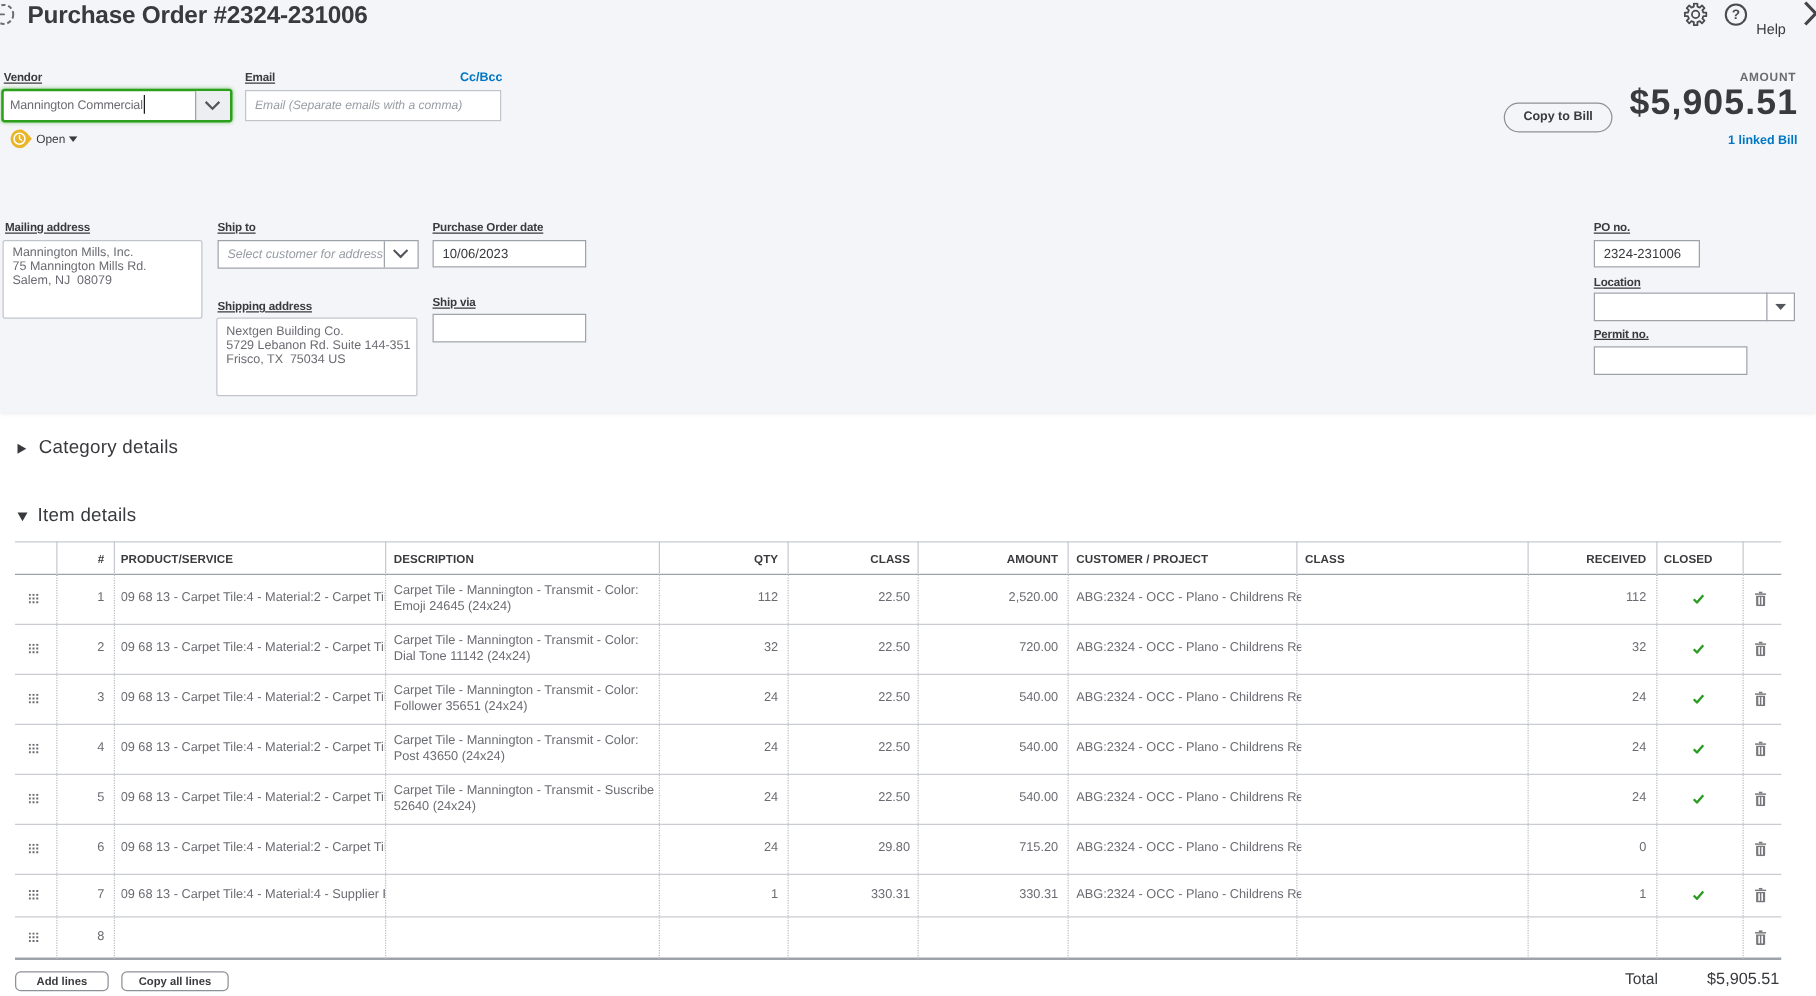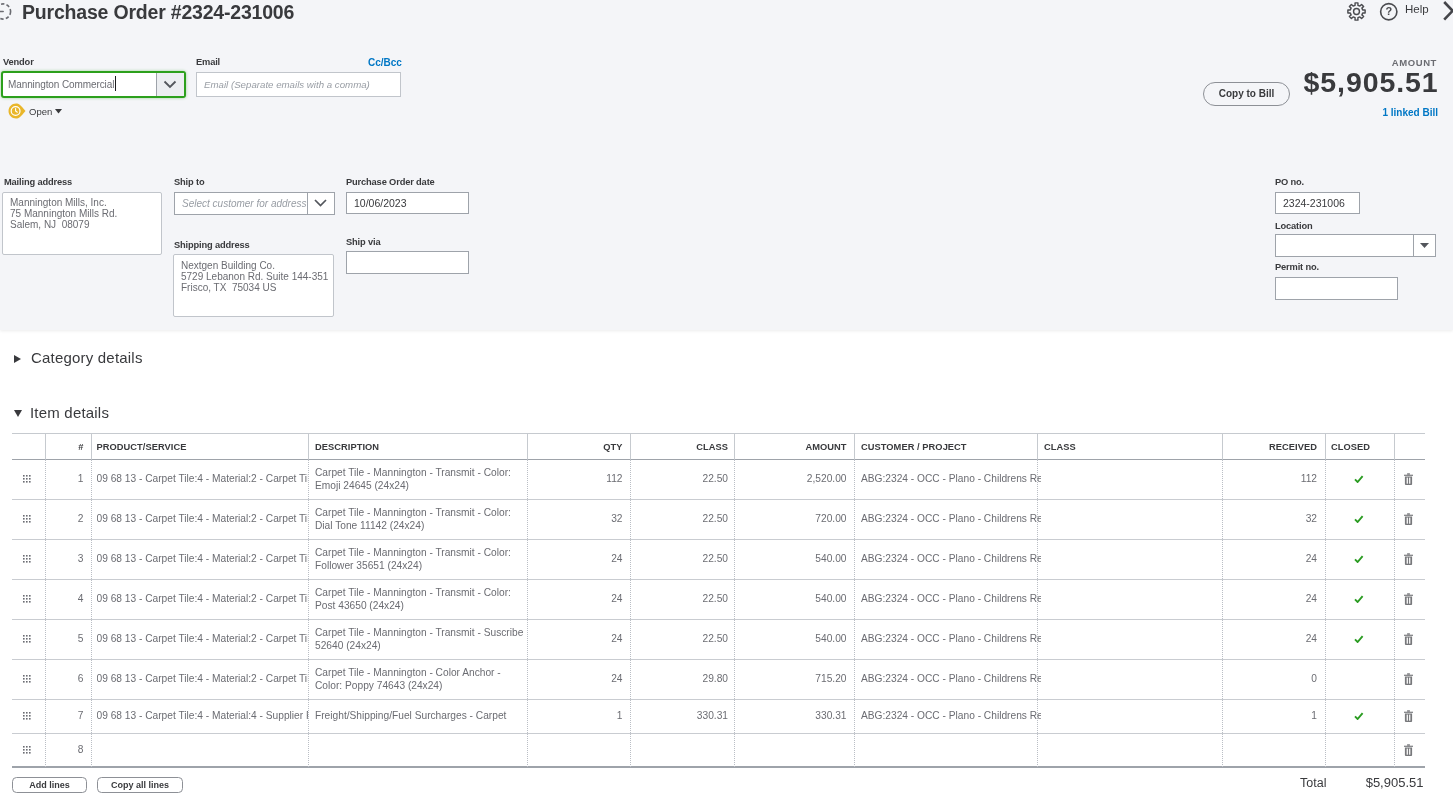--- a/index.html
+++ b/index.html
@@ -1,19 +1,19 @@
 <!DOCTYPE html>
 <html><head><meta charset="utf-8"><title>Purchase Order</title>
 <style>
 * { margin:0; padding:0; box-sizing:border-box; }
 html,body { width:1453px; height:797px; background:#fff; font-family:"Liberation Sans",sans-serif; overflow:hidden; }
 .page { position:relative; width:1453px; height:797px; }
 .abs { position:absolute; }
 .top { position:absolute; left:0; top:0; width:1453px; height:330px; background:#f4f5f8; box-shadow:0 1px 3px rgba(0,0,0,0.08); }
-.lbl { position:absolute; font-size:9.3px; font-weight:bold; color:#393a3d; letter-spacing:-0.15px; }
+.lbl { position:absolute; font-size:9.3px; font-weight:bold; color:#393a3d; letter-spacing:-0.15px;text-decoration:underline; }
 .inp { position:absolute; background:#fff; border:1px solid #9ea3aa; }
 .itxt { font-size:10.5px; color:#6b6c72; }
 h1 { position:absolute; left:22px; top:0.5px; font-size:19.5px;letter-spacing:-0.2px; font-weight:bold; color:#393a3d; }
 .blue { color:#0077c5;font-weight:bold; }
 .hdrcell { position:absolute; font-size:9.3px; font-weight:bold; color:#393a3d; letter-spacing:0.05px; top:441.5px; }
 .cell { position:absolute; font-size:10.2px; color:#6b6c72; }
 .vline-dot { position:absolute; width:0; border-left:1px dotted #babec5; }
 .vline-sol { position:absolute; width:0; border-left:1px solid #d4d7dc; }
 .hline { position:absolute; height:0; border-top:1px solid #d4d7dc; }
 </style></head>
@@ -26,21 +26,21 @@
 </svg>
 <h1>Purchase Order #2324-231006</h1>
 <svg class="abs" style="left:1347px;top:2px" width="19" height="19" viewBox="0 0 20 20">
       <path d="M8.49 0.92 L11.51 0.92 L11.51 3.47 L13.55 4.31 L15.35 2.51 L17.49 4.65 L15.69 6.45 L16.53 8.49 L19.08 8.49 L19.08 11.51 L16.53 11.51 L15.69 13.55 L17.49 15.35 L15.35 17.49 L13.55 15.69 L11.51 16.53 L11.51 19.08 L8.49 19.08 L8.49 16.53 L6.45 15.69 L4.65 17.49 L2.51 15.35 L4.31 13.55 L3.47 11.51 L0.92 11.51 L0.92 8.49 L3.47 8.49 L4.31 6.45 L2.51 4.65 L4.65 2.51 L6.45 4.31 L8.49 3.47 Z" fill="none" stroke="#4a4b4f" stroke-width="1.5" stroke-linejoin="round"></path>
       <circle cx="10" cy="10" r="3.1" fill="none" stroke="#4a4b4f" stroke-width="1.5"></circle>
     </svg>
     <svg class="abs" style="left:1379px;top:2px" width="19.5" height="19.5" viewBox="0 0 24 24">
 <circle cx="12" cy="12" r="10" fill="none" stroke="#4a4b4f" stroke-width="2"></circle>
 <text x="12" y="16.5" font-size="13.5" font-weight="bold" fill="#4a4b4f" text-anchor="middle" font-family="Liberation Sans, sans-serif">?</text>
 </svg>
-<div class="abs" style="left:1405px;top:3px;font-size:11.5px;color:#393a3d">Help</div>
+<div class="abs" style="left:1405px;top:18px;font-size:11.5px;color:#393a3d">Help</div>
 <svg class="abs" style="left:1441px;top:0px" width="13" height="22" viewBox="0 0 13 22">
 <path d="M3.2 2 L11.6 10.8 L3.2 19.6" fill="none" stroke="#44454a" stroke-width="2.6"></path>
 </svg>
 <div class="lbl" style="left:3px;top:57px">Vendor</div>
 <div class="abs" style="left:1px;top:71px;width:185px;height:27px;background:#fff;border:2px solid #2ca01c;border-radius:3px;box-shadow:0 0 3px rgba(44,160,28,0.45)"></div>
 <div class="abs" style="left:156px;top:73px;width:28px;height:23px;background:#eceef1;border-left:1px solid #9ea3aa"></div>
 <svg class="abs" style="left:163px;top:80px" width="14" height="9" viewBox="0 0 14 9">
       <path d="M1.5 1.5 L7 7 L12.5 1.5" fill="none" stroke="#53565c" stroke-width="1.8"></path>
     </svg>
 <div class="abs itxt" style="left:8px;top:79px;font-size:10px;letter-spacing:-0.1px">Mannington Commercial</div>
@@ -288,21 +288,20 @@
       <rect x="6" y="0" width="1.6" height="1.6" fill="#6b6c72"></rect>
       <rect x="0" y="3" width="1.6" height="1.6" fill="#6b6c72"></rect>
       <rect x="3" y="3" width="1.6" height="1.6" fill="#6b6c72"></rect>
       <rect x="6" y="3" width="1.6" height="1.6" fill="#6b6c72"></rect>
       <rect x="0" y="6" width="1.6" height="1.6" fill="#6b6c72"></rect>
       <rect x="3" y="6" width="1.6" height="1.6" fill="#6b6c72"></rect>
       <rect x="6" y="6" width="1.6" height="1.6" fill="#6b6c72"></rect>
     </svg>
 <div class="cell" style="right:1369.5px;top:659px;line-height:40px">6</div>
 <div class="cell" style="left:96.5px;top:659px;width:211px;line-height:40px;white-space:nowrap;overflow:hidden">09 68 13 - Carpet Tile:4 - Material:2 - Carpet Tile - Mannington</div>
-<div class="cell" style="left:315px;top:665.5px;line-height:13.5px;white-space:nowrap">Carpet Tile - Mannington - Color Anchor -<br>Color: Poppy 74643 (24x24)</div>
 <div class="cell" style="right:830.5px;top:659px;line-height:40px">24</div>
 <div class="cell" style="right:725px;top:659px;line-height:40px">29.80</div>
 <div class="cell" style="right:606.5px;top:659px;line-height:40px">715.20</div>
 <div class="cell" style="left:861px;top:659px;width:179.5px;line-height:40px;white-space:nowrap;overflow:hidden">ABG:2324 - OCC - Plano - Childrens Rehab</div>
 <div class="cell" style="right:136px;top:659px;line-height:40px">0</div>
 <svg class="abs" style="left:1404.3px;top:673.2px" width="9" height="12" viewBox="0 0 9 12">
       <rect x="3.1" y="0.3" width="2.8" height="1.4" fill="#77787b"></rect>
       <rect x="0" y="1.7" width="9" height="1.15" fill="#77787b"></rect>
       <path d="M0.9 3.6 H8.1 V11 A1 1 0 0 1 7.1 12 H1.9 A1 1 0 0 1 0.9 11 Z" fill="#77787b"></path>
       <rect x="2.65" y="4.6" width="1.25" height="6.1" fill="#fff"></rect>
@@ -314,21 +313,20 @@
       <rect x="6" y="0" width="1.6" height="1.6" fill="#6b6c72"></rect>
       <rect x="0" y="3" width="1.6" height="1.6" fill="#6b6c72"></rect>
       <rect x="3" y="3" width="1.6" height="1.6" fill="#6b6c72"></rect>
       <rect x="6" y="3" width="1.6" height="1.6" fill="#6b6c72"></rect>
       <rect x="0" y="6" width="1.6" height="1.6" fill="#6b6c72"></rect>
       <rect x="3" y="6" width="1.6" height="1.6" fill="#6b6c72"></rect>
       <rect x="6" y="6" width="1.6" height="1.6" fill="#6b6c72"></rect>
     </svg>
 <div class="cell" style="right:1369.5px;top:699px;line-height:34px">7</div>
 <div class="cell" style="left:96.5px;top:699px;width:211px;line-height:34px;white-space:nowrap;overflow:hidden">09 68 13 - Carpet Tile:4 - Material:4 - Supplier Freight</div>
-<div class="cell" style="left:315px;top:699px;width:208px;line-height:34px;white-space:nowrap;overflow:hidden">Freight/Shipping/Fuel Surcharges - Carpet</div>
 <div class="cell" style="right:830.5px;top:699px;line-height:34px">1</div>
 <div class="cell" style="right:725px;top:699px;line-height:34px">330.31</div>
 <div class="cell" style="right:606.5px;top:699px;line-height:34px">330.31</div>
 <div class="cell" style="left:861px;top:699px;width:179.5px;line-height:34px;white-space:nowrap;overflow:hidden">ABG:2324 - OCC - Plano - Childrens Rehab</div>
 <div class="cell" style="right:136px;top:699px;line-height:34px">1</div>
 <svg class="abs" style="left:1354.0px;top:711.8px" width="9.5" height="8.5" viewBox="0 0 9.5 8.5">
       <path d="M1 4.4 L3.6 7 L8.6 1.2" fill="none" stroke="#2b9c22" stroke-width="1.9"></path>
     </svg>
 <svg class="abs" style="left:1404.3px;top:710.2px" width="9" height="12" viewBox="0 0 9 12">
       <rect x="3.1" y="0.3" width="2.8" height="1.4" fill="#77787b"></rect>

